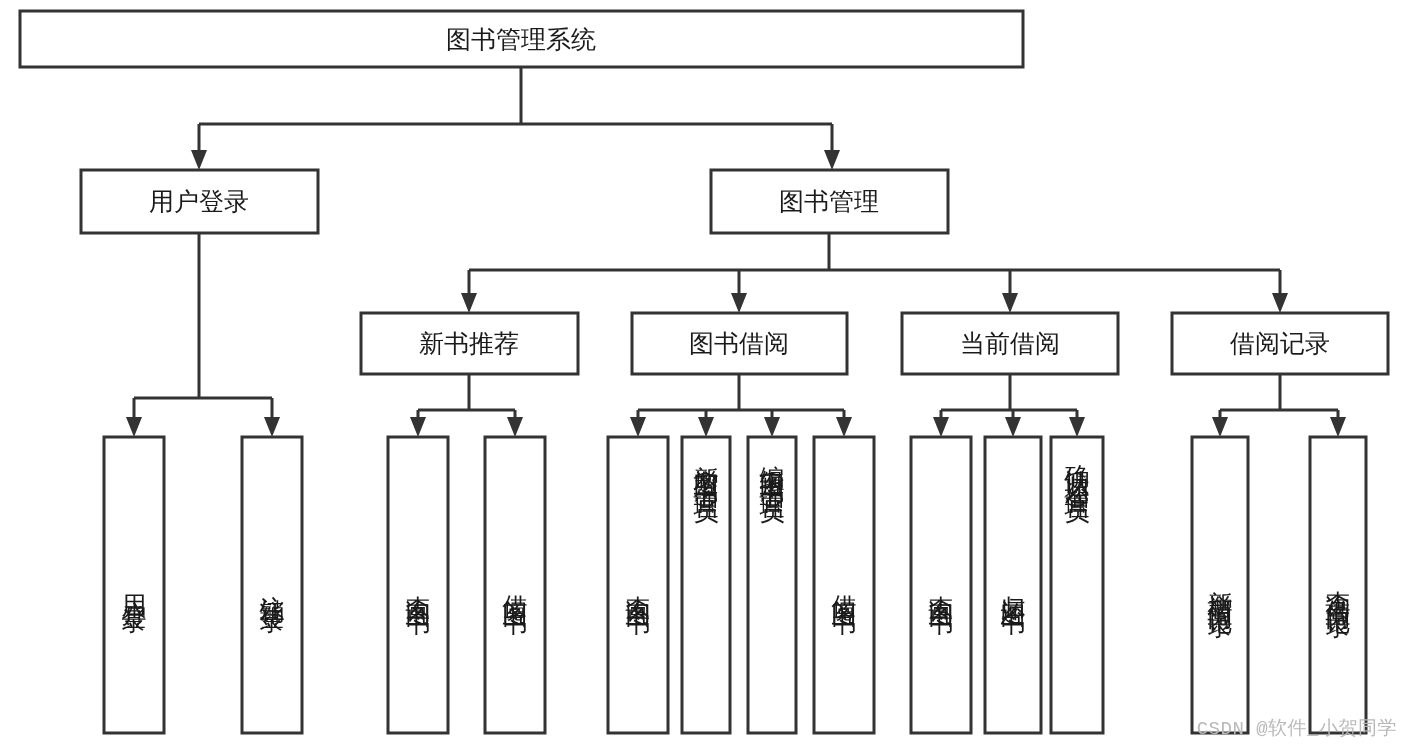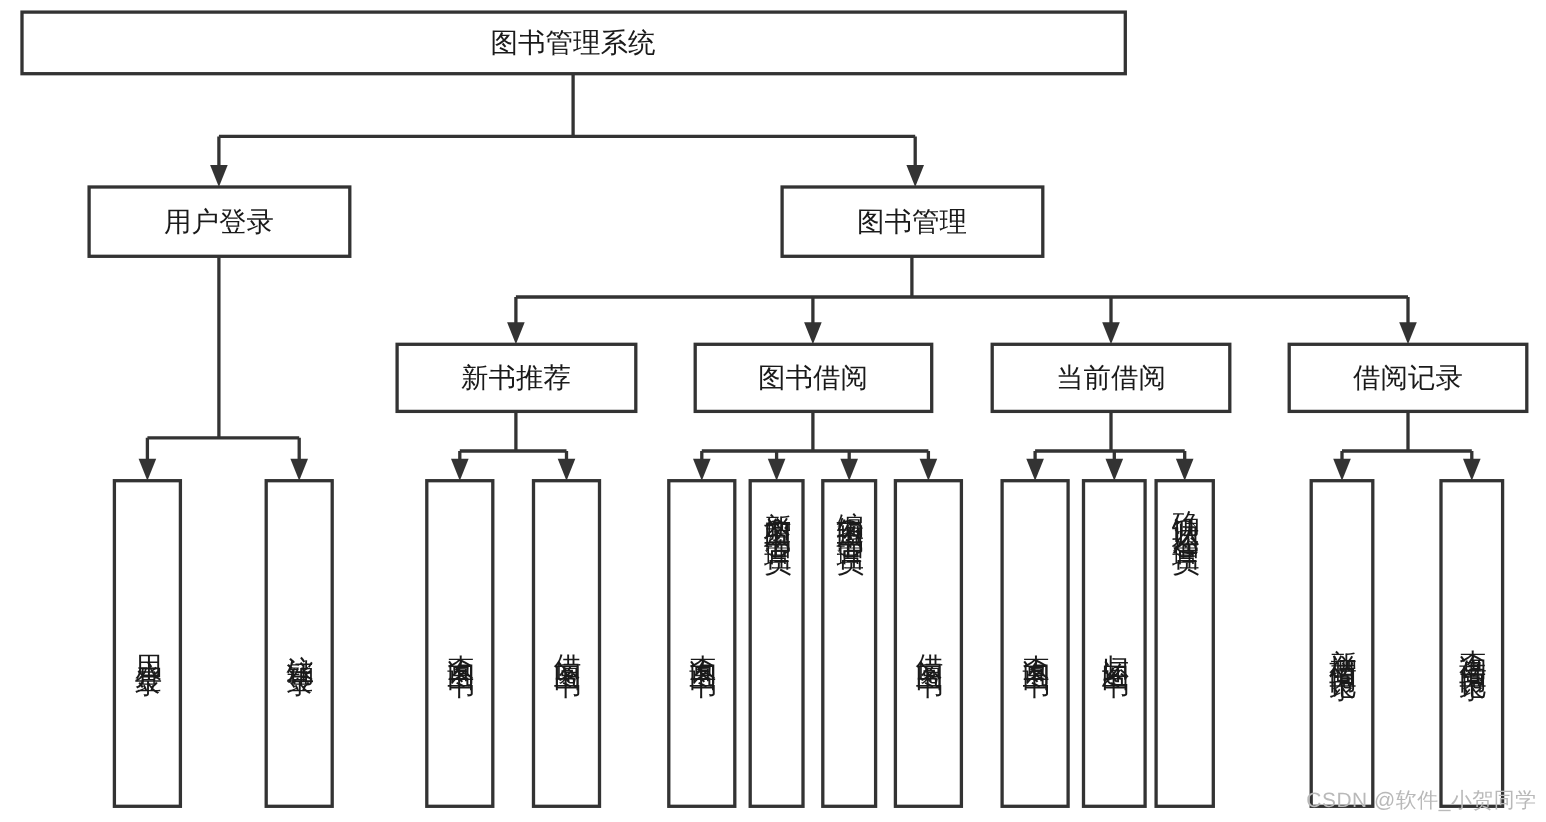--- a/index.html
+++ b/index.html
@@ -63,21 +63,21 @@
     align-items: center;
     justify-content: center;
     text-align: center;
     white-space: nowrap;
     pointer-events: none;
   }
   .watermark {
     position: absolute;
     right: 8px;
     bottom: 6px;
-    font-family: Liberation Sans, sans-serif;
+    font-family: Liberation Mono, monospace;
     font-size: 19px;
     color: #b9b9b9;
     white-space: nowrap;
     letter-spacing: 0.5px;
   }
 </style>
 </head>
 <body>
 
 <div id="diagram-root">

